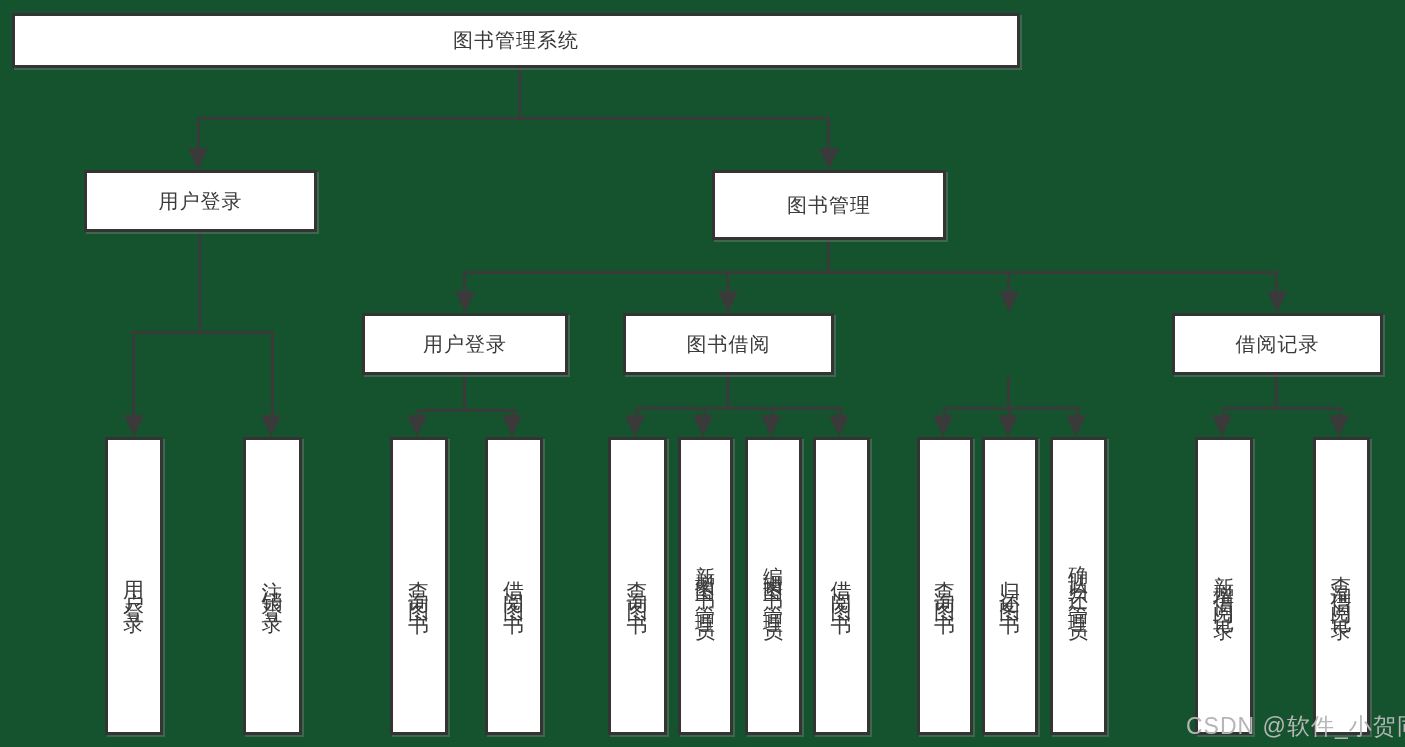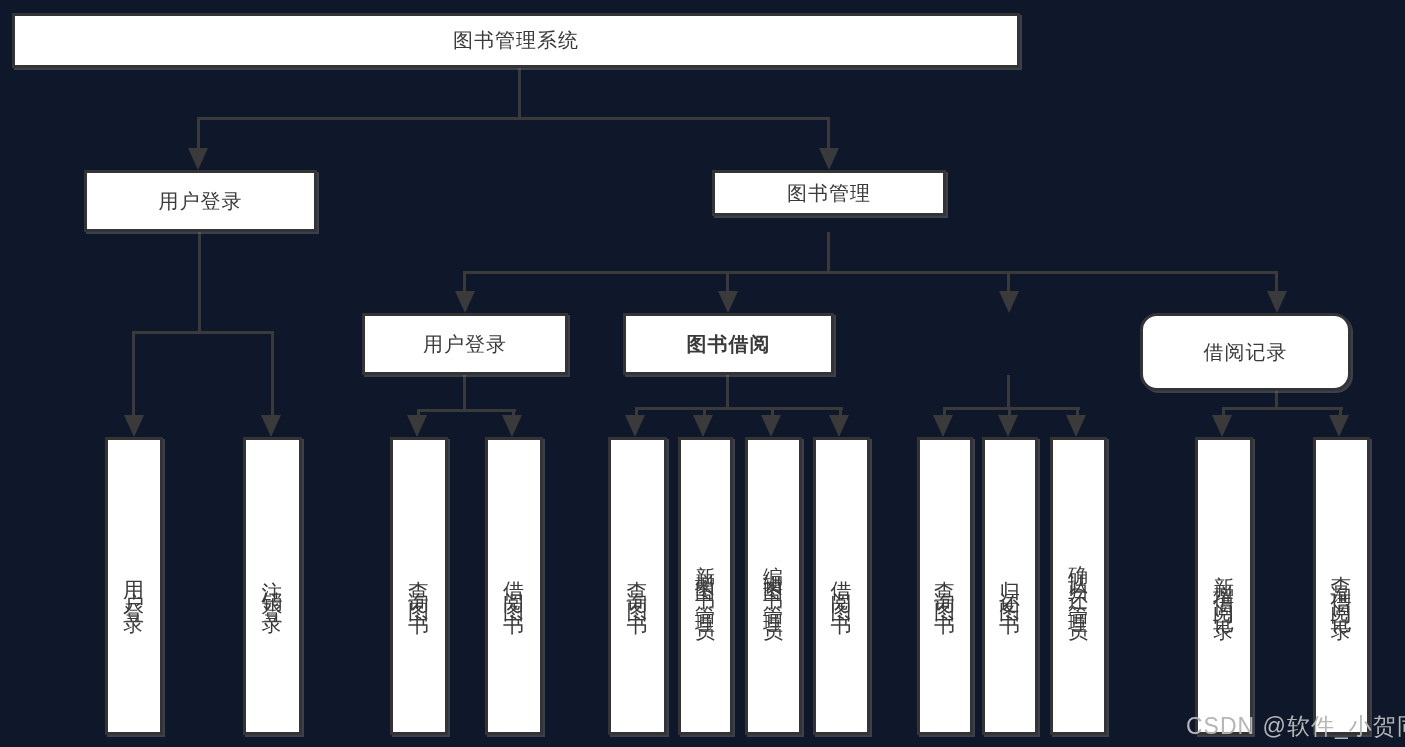--- a/index.html
+++ b/index.html
@@ -1,17 +1,17 @@
 <!DOCTYPE html>
 <html><head>
 <meta charset="utf-8">
 <style>
   html,body{margin:0;padding:0;background:#ffffff;}
   body{font-family:"Liberation Sans","DejaVu Sans",sans-serif;}
-  #stage{position:relative;width:1405px;height:747px;background:#0f172a;overflow:hidden;}
+  #stage{position:relative;width:1405px;height:747px;background:#14532d;overflow:hidden;}
   .node{
     position:absolute;box-sizing:border-box;background:#ffffff;
     border:3px solid #343434;color:#3a3a3a;
     display:flex;align-items:center;justify-content:center;
     box-shadow:2px 2px 0 rgba(140,140,140,.35);
   }
   .hlabel{font-size:20px;letter-spacing:1px;white-space:nowrap;}
   .vbox{writing-mode:vertical-rl;text-orientation:mixed;line-height:1;}
   .v4{font-size:21px;letter-spacing:11px;}
   .v6{font-size:21px;letter-spacing:9px;}
@@ -87,31 +87,31 @@
   <div class="ah" style="left:1212px;top:415px;"></div>
   <div class="ah" style="left:1329px;top:415px;"></div>
 
   <div class="node" style="left:12px;top:13px;width:1008px;height:55px;">
     <span class="hlabel">图书管理系统</span>
   </div>
 
   <div class="node" style="left:84px;top:170px;width:233px;height:62px;">
     <span class="hlabel">用户登录</span>
   </div>
-  <div class="node" style="left:712px;top:170px;width:234px;height:46px;">
+  <div class="node" style="left:712px;top:170px;width:234px;height:70px;">
     <span class="hlabel">图书管理</span>
   </div>
 
   <div class="node" style="left:362px;top:313px;width:206px;height:62px;">
     <span class="hlabel">用户登录</span>
   </div>
-  <div class="node" style="left:623px;top:313px;width:211px;height:62px;font-weight:bold;">
+  <div class="node" style="left:623px;top:313px;width:211px;height:62px;">
     <span class="hlabel">图书借阅</span>
   </div>
-  <div class="node" style="left:1140px;top:313px;width:211px;height:78px;border-radius:17px;">
+  <div class="node" style="left:1172px;top:313px;width:211px;height:62px;">
     <span class="hlabel">借阅记录</span>
   </div>
 
   <div class="node vbox v4" style="left:105px;top:437px;width:58px;height:298px;">
     <span>用户登录</span>
   </div>
   <div class="node vbox v4" style="left:243px;top:437px;width:59px;height:298px;">
     <span>注销登录</span>
   </div>
 

